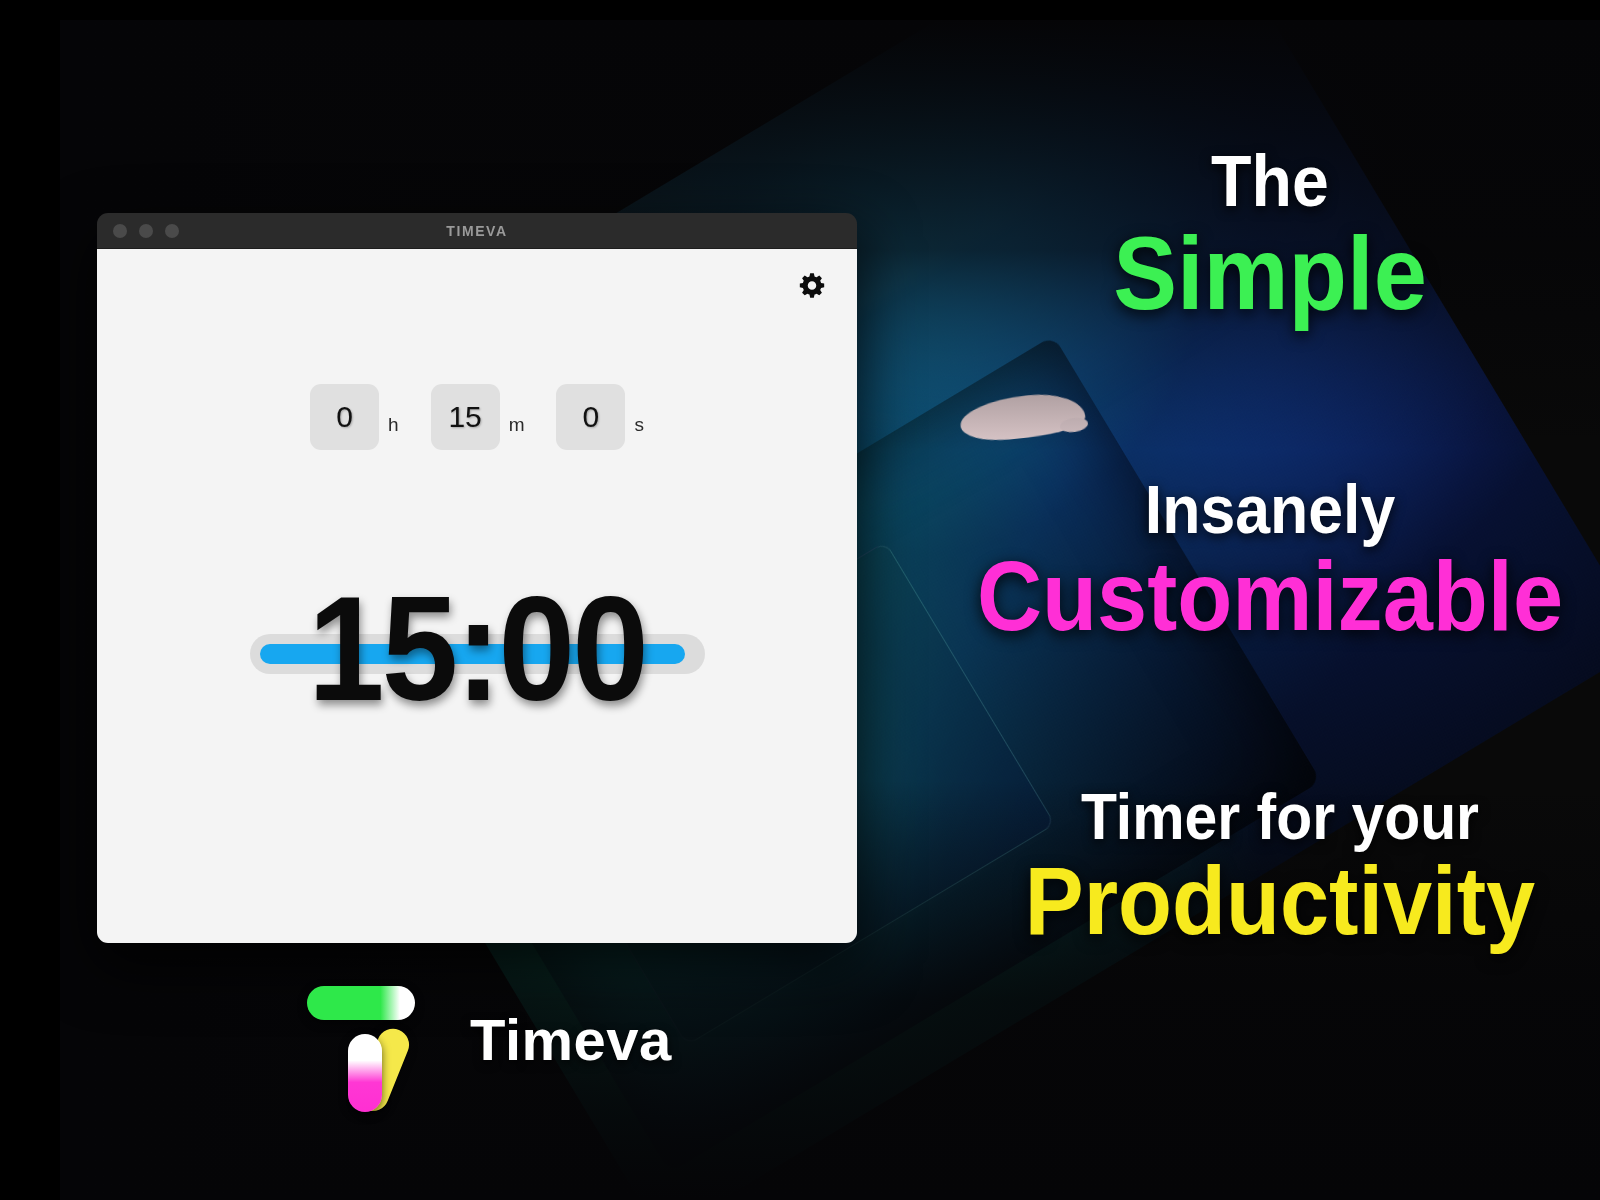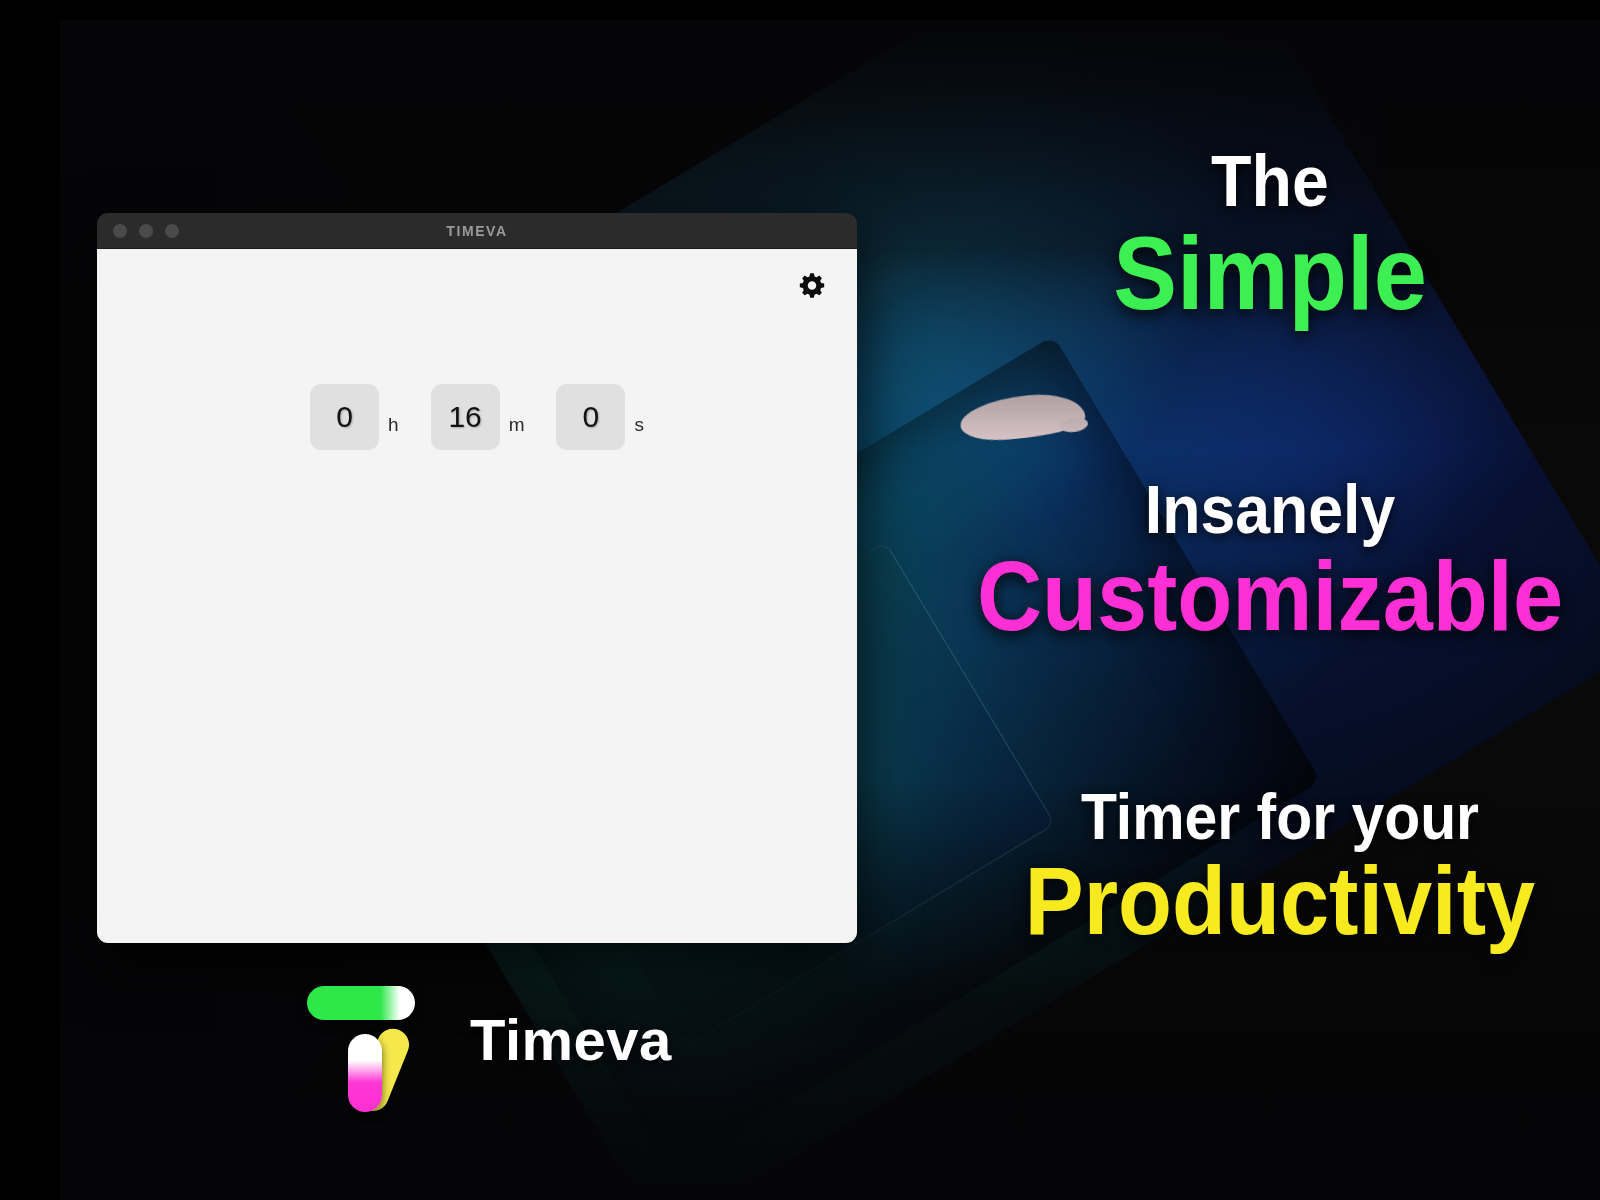--- a/index.html
+++ b/index.html
@@ -303,29 +303,35 @@
             </svg>
           </span>
         </div>
 
         <div id="duration-row">
           <div class="dur-group">
             <div class="dur-box">0</div>
             <div class="dur-unit">h</div>
           </div>
           <div class="dur-group">
-            <div class="dur-box">16</div>
+            <div class="dur-box">15</div>
             <div class="dur-unit">m</div>
           </div>
           <div class="dur-group">
             <div class="dur-box">0</div>
             <div class="dur-unit">s</div>
           </div>
         </div>
 
+        <div id="timer-wrap">
+          <div id="progress-track">
+            <div id="progress-fill"></div>
+          </div>
+          <div id="timer-text">15:00</div>
+        </div>
 
       </div>
     </div>
 
     <div id="brand">
       <div id="logo">
         <div class="bar" id="bar-h"></div>
         <div class="bar" id="bar-d"></div>
         <div class="bar" id="bar-v"></div>
       </div>

